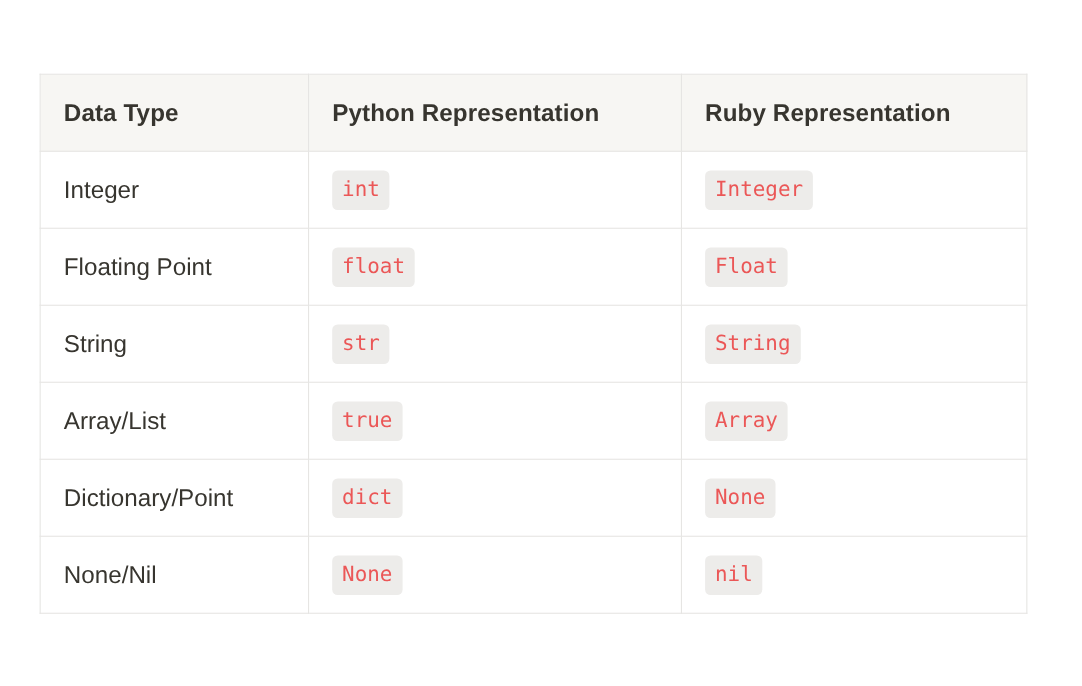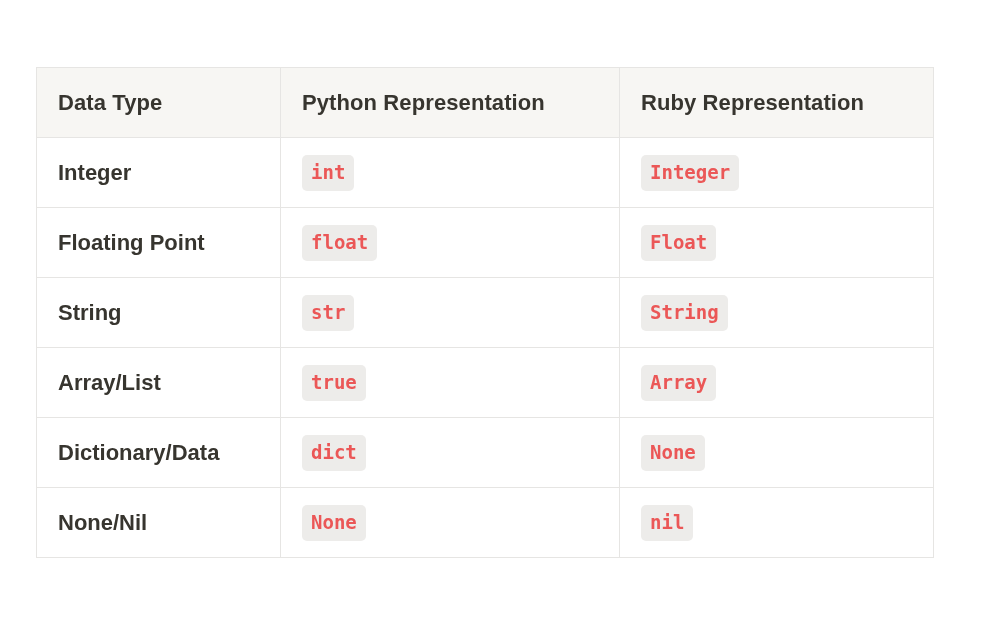--- a/index.html
+++ b/index.html
@@ -42,21 +42,21 @@
   }
   th {
     background: var(--header-bg);
     font-size: 22px;
     font-weight: 600;
     letter-spacing: 0.1px;
   }
   td {
     background: var(--page-bg);
     font-size: 22px;
-    font-weight: 700;
+    font-weight: 400;
   }
   code.pill {
     display: inline-block;
     font-family: "DejaVu Sans Mono", "Liberation Mono", monospace;
     font-size: 19px;
     line-height: 1;
     color: var(--code-text);
     background: var(--code-bg);
     border-radius: 5px;
     padding: 8px 9px 9px 9px;
@@ -102,21 +102,21 @@
     <td><span>String</span></td>
     <td><code class="pill">str</code></td>
     <td><code class="pill">String</code></td>
   </tr>
         <tr>
     <td><span>Array/List</span></td>
     <td><code class="pill">true</code></td>
     <td><code class="pill">Array</code></td>
   </tr>
         <tr>
-    <td><span>Dictionary/Data</span></td>
+    <td><span>Dictionary/Point</span></td>
     <td><code class="pill">dict</code></td>
     <td><code class="pill">None</code></td>
   </tr>
         <tr>
     <td><span>None/Nil</span></td>
     <td><code class="pill">None</code></td>
     <td><code class="pill">nil</code></td>
   </tr>
       </tbody>
   </table>

